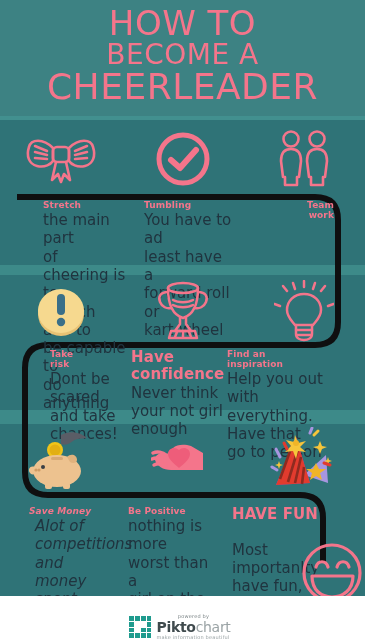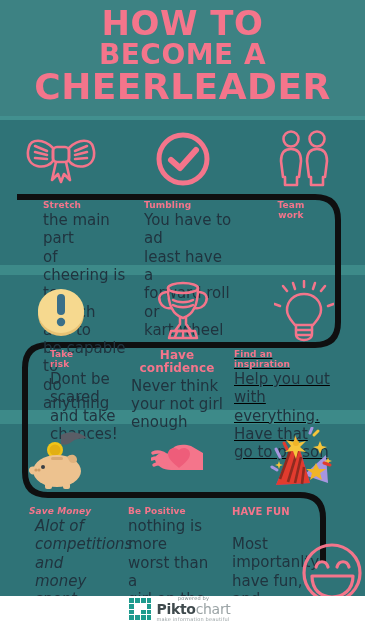--- a/index.html
+++ b/index.html
@@ -25,21 +25,21 @@
   .band-row2    { top: 275px; height: 135px; background: #2f7377; }
   .band-sep3    { top: 410px; height: 14px; background: #3d8a89; }
   .band-row3    { top: 424px; height: 172px; background: #2f7377; }
 
   
   .title-wrap {
     position: absolute; top: 6px; left: 0; width: 365px;
     text-align: center;
     color: #f4758b;
     font-family: "DejaVu Sans", sans-serif;
-    font-weight: 700;
+    font-weight: 400;
     letter-spacing: 0.5px;
     line-height: 1.02;
   }
   .title-line { display: block; }
   .t1 { font-size: 34px; }
   .t2 { font-size: 28px; }
   .t3 { font-size: 36px; }
 
   
   .path-svg {
@@ -55,34 +55,34 @@
   
   .txt-block { position: absolute; }
   .txt-head {
     color: #f4758b;
     font-size: 9px;
     font-weight: 900;
     line-height: 1.12;
     margin-bottom: 1px;
     letter-spacing: 0.1px;
   }
-  .txt-head.wide { font-size: 12px; text-align: center; }
+  .txt-head.wide { font-size: 15px; }
   .txt-body {
     color: #20343f;
     font-size: 15px;
     line-height: 1.22;
     white-space: pre-line;
   }
 
   
   .footer {
     position: absolute; top: 596px; left: 0;
     width: 360px; height: 44px;
     background: #ffffff;
-    display: flex; align-items: flex-start; justify-content: center;
+    display: flex; align-items: flex-end; justify-content: center;
   }
   .logo-box { display: flex; align-items: center; gap: 5px; }
   .logo-grid {
     width: 22px; height: 22px;
     display: grid;
     grid-template-columns: repeat(4, 1fr);
     grid-template-rows: repeat(4, 1fr);
     gap: 1px;
   }
   .logo-grid i { background: #1f9b8e; display: block; }
@@ -159,21 +159,21 @@
 do anything</div>
   </div>
   <div class="txt-block" style="top:200px; left:144px; width:88px;">
     <div class="txt-head">Tumbling</div>
     <div class="txt-body">You have to ad
 least have a
 forward roll or
 kart-wheel</div>
   </div>
   <div class="txt-block" style="top:200px; left:248px; width:86px;">
-    <div class="txt-head" style="white-space:pre-line; text-align:center;">Team
+    <div class="txt-head" style="white-space:pre-line; text-align:right;">Team
 work</div>
   </div>
 
   <div class="icon-row" style="top:277px; height:68px;">
     <div class="icon-cell">
       <svg width="56" height="56" viewBox="0 0 56 56">
         <ellipse cx="28" cy="31" rx="23" ry="22" fill="#e8c274"></ellipse>
         <ellipse cx="28" cy="28" rx="23" ry="22" fill="#f6d98f"></ellipse>
         <rect x="24" y="11" width="8" height="21" rx="4" fill="#3a6f88"></rect>
         <circle cx="28" cy="39" r="4.2" fill="#3a6f88"></circle>
@@ -218,21 +218,21 @@
     <div class="txt-body">Dont be scared
 and take
 chances!</div>
   </div>
   <div class="txt-block" style="top:349px; left:131px; width:92px;">
     <div class="txt-head wide">Have confidence</div>
     <div class="txt-body">Never think
 your not girl
 enough</div>
   </div>
-  <div class="txt-block" style="top:349px; left:234px; width:104px;text-decoration:underline;">
+  <div class="txt-block" style="top:349px; left:227px; width:104px;">
     <div class="txt-head" style="white-space:pre-line;">Find an
 inspiration</div>
     <div class="txt-body">Help you out with
 everything. Have that
 go to person</div>
   </div>
 
   <div class="icon-row" style="top:428px; height:62px;">
     <div class="icon-cell">
       <svg width="72" height="60" viewBox="0 0 72 60">
@@ -299,21 +299,21 @@
   </div>
   <div class="txt-block" style="top:506px; left:128px; width:92px;">
     <div class="txt-head">Be Positive</div>
     <div class="txt-body">nothing is more
 worst than a
 girl on the
 team that is
 never positive</div>
   </div>
   <div class="txt-block" style="top:506px; left:232px; width:92px;">
-    <div class="txt-head" style="font-size:10px;">HAVE FUN</div>
+    <div class="txt-head" style="font-size:15px;">HAVE FUN</div>
     <div class="txt-body" style="margin-top:18px;">Most importanlty
 have fun, and
 enjoy all the
 experiences!!!</div>
   </div>
 
   <svg style="position:absolute; left:298px; top:543px;" width="72" height="62" viewBox="0 0 72 62">
     <circle cx="34" cy="30" r="28" fill="none" stroke="#f4758b" stroke-width="3.2"></circle>
     <path d="M18 24 C 20 17, 28 17, 30 24" fill="none" stroke="#f4758b" stroke-width="3.2" stroke-linecap="round"></path>
     <path d="M39 24 C 41 17, 49 17, 51 24" fill="none" stroke="#f4758b" stroke-width="3.2" stroke-linecap="round"></path>

